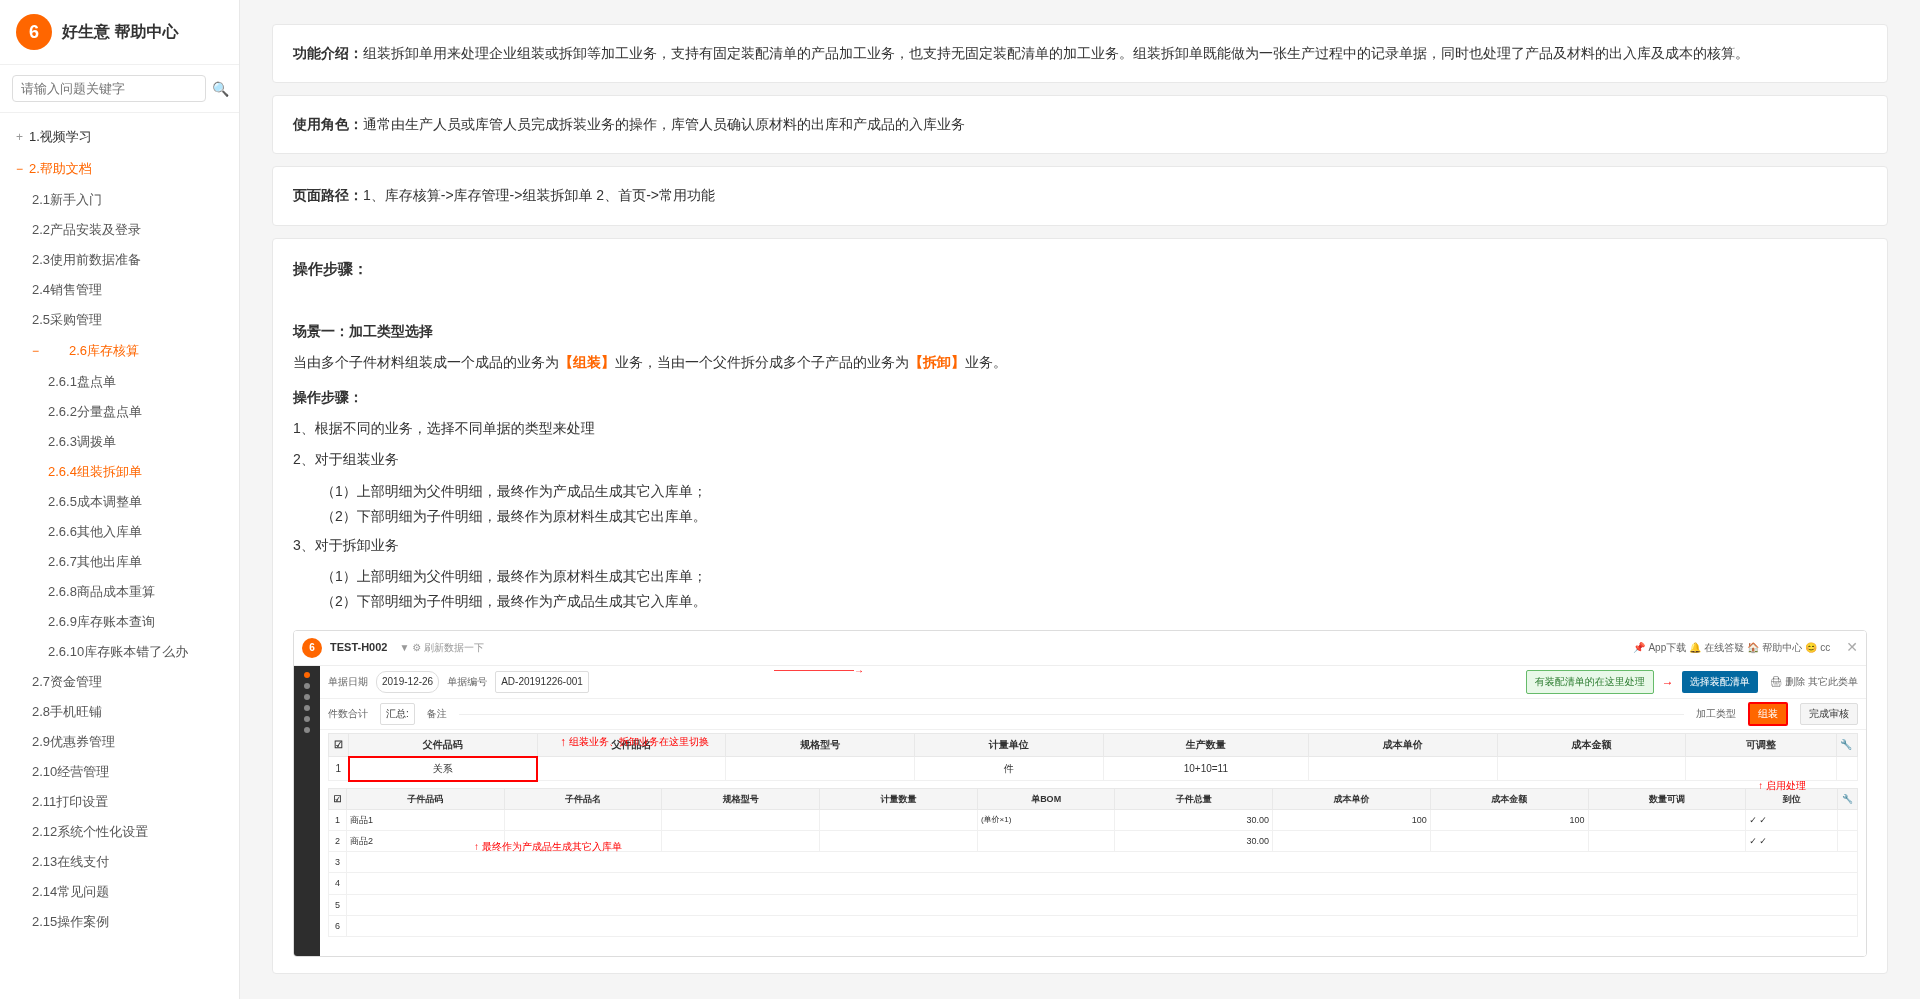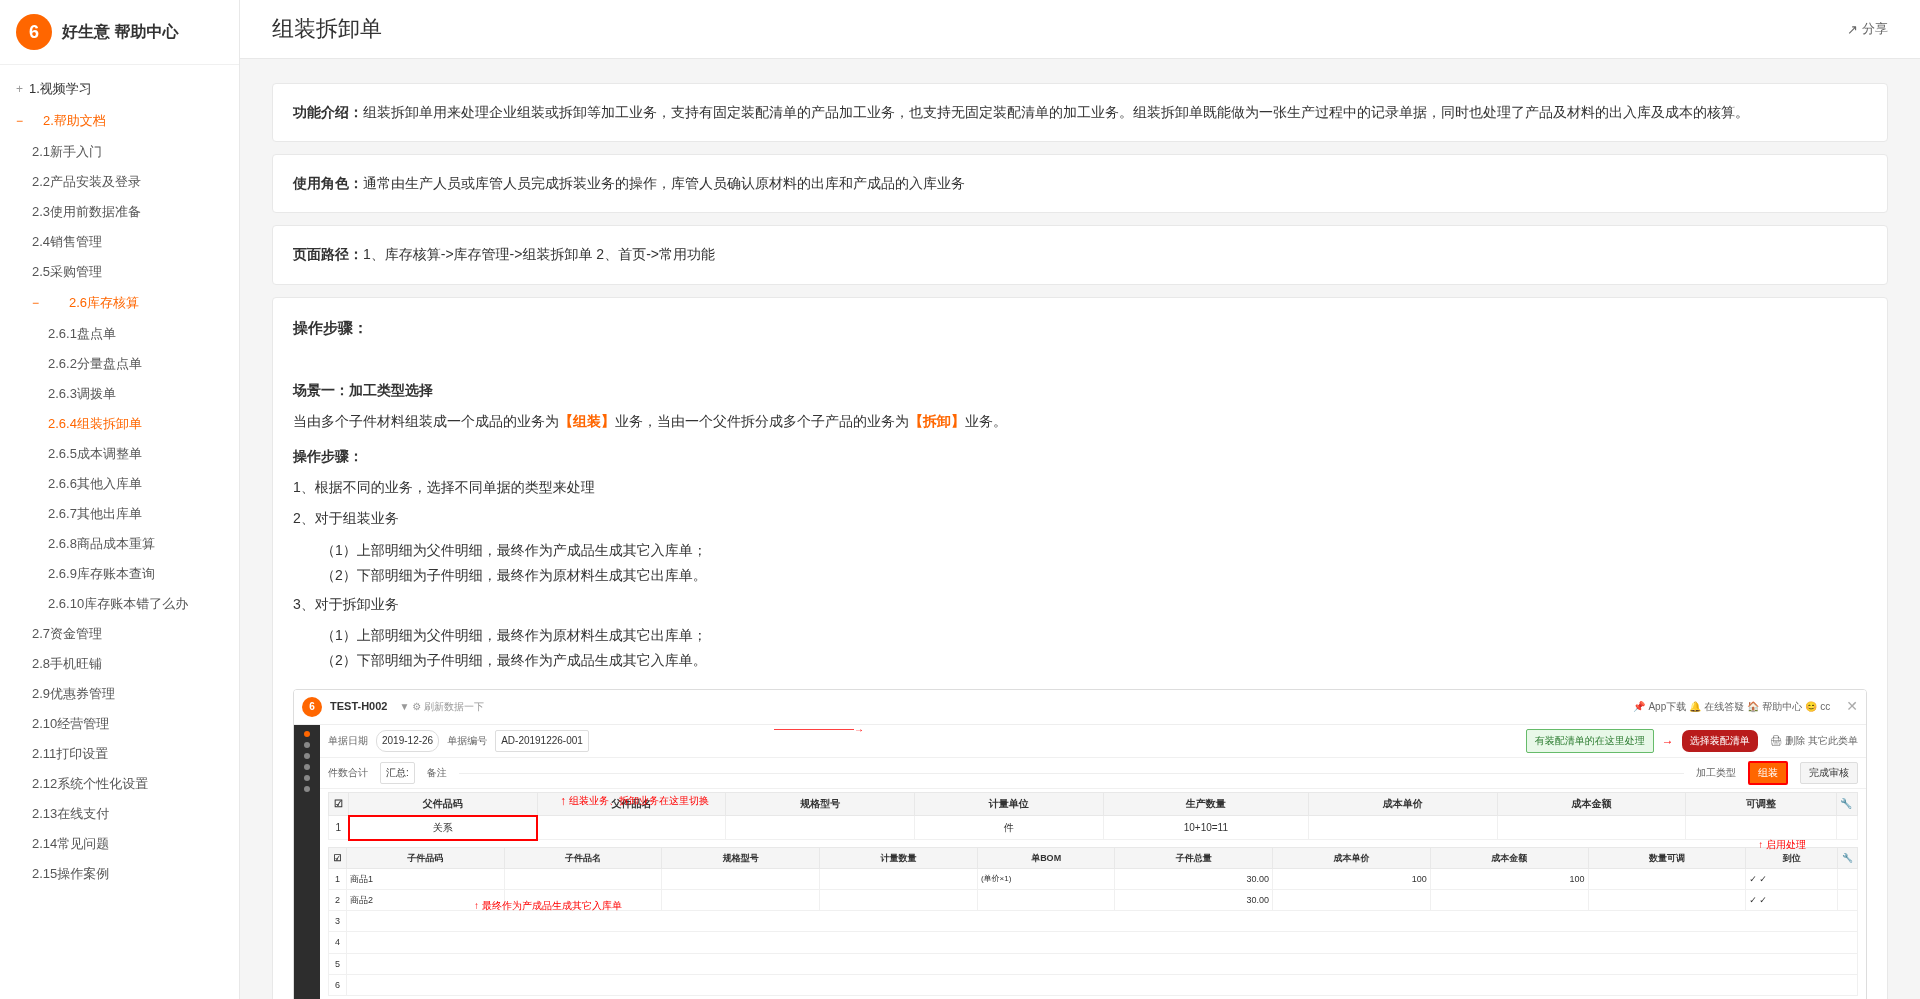--- a/index.html
+++ b/index.html
@@ -257,34 +257,38 @@
   </style>
 </head>
 <body>
 
 <div id="sidebar">
   <div id="logo-area">
     <div id="logo-icon">6</div>
     <span id="logo-text">好生意 帮助中心</span>
   </div>
 
+  <div id="search-box">
+    <input id="search-input" type="text" placeholder="请输入问题关键字" style="">
+    <span id="search-icon-btn">🔍</span>
+  </div>
 
   <div id="nav-tree">
 
     <div class="nav-group">
       <div class="nav-group-title">
         <span class="expand-icon">+</span>
         <span>1.视频学习</span>
       </div>
     </div>
 
     <div class="nav-group">
       <div class="nav-group-title active">
         <span class="expand-icon" style="color:#f60;">−</span>
-        <span style="color:#f60;margin-left:14px;">2.帮助文档</span>
+        <span style="color:#f60;">2.帮助文档</span>
       </div>
       <div class="nav-sub-items">
         <span class="nav-sub-item">2.1新手入门</span>
         <span class="nav-sub-item">2.2产品安装及登录</span>
         <span class="nav-sub-item">2.3使用前数据准备</span>
         <span class="nav-sub-item">2.4销售管理</span>
         <span class="nav-sub-item">2.5采购管理</span>
 
         <div class="nav-group">
           <div class="nav-group-title active" style="padding-left:32px; padding-right:16px;">
@@ -312,27 +316,20 @@
         <span class="nav-sub-item">2.12系统个性化设置</span>
         <span class="nav-sub-item">2.13在线支付</span>
         <span class="nav-sub-item">2.14常见问题</span>
         <span class="nav-sub-item">2.15操作案例</span>
       </div>
     </div>
   </div>
 </div>
 
 <div id="main">
-  <div id="top-bar">
-    <span id="page-title">组装拆卸单</span>
-    <button id="share-btn">
-      <span>↗</span>
-      <span>分享</span>
-    </button>
-  </div>
 
   <div id="content-area">
 
     <div class="content-card">
       <p>
         <span class="bold-label">功能介绍：</span><span>组装拆卸单用来处理企业组装或拆卸等加工业务，支持有固定装配清单的产品加工业务，也支持无固定装配清单的加工业务。组装拆卸单既能做为一张生产过程中的记录单据，同时也处理了产品及材料的出入库及成本的核算。</span>
       </p>
     </div>
 
     <div class="content-card">
@@ -391,21 +388,21 @@
 
               <div style="padding:4px 8px; background:#fff; border-bottom:1px solid #f0f0f0; display:flex; align-items:center; gap:8px; flex-wrap:wrap; position:relative;">
                 <span style="font-size:10px; color:#666;">单据日期</span>
                 <span style="font-size:10px; border:1px solid #ddd; border-radius:10px; padding:1px 5px; color:#333;">2019-12-26</span>
                 <span style="font-size:10px; color:#666;">单据编号</span>
                 <span style="font-size:10px; border:1px solid #ddd; border-radius:2px; padding:1px 5px; color:#333;">AD-20191226-001</span>
 
                 <span style="margin-left:auto; background:#e8f8e8; border:1px solid #66bb6a; color:#2e7d32; padding:2px 8px; font-size:10px; border-radius:2px;">有装配清单的在这里处理</span>
 
                 <span style="font-size:12px; color:red; font-weight:bold;">→</span>
-                <span style="background:#b91c1c; color:#fff; border:none; border-radius:7px; padding:2px 8px; font-size:10px; cursor:pointer;">选择装配清单</span>
+                <span style="background:#0369a1; color:#fff; border:none; border-radius:2px; padding:2px 8px; font-size:10px; cursor:pointer;">选择装配清单</span>
                 <span style="font-size:10px; color:#666; margin-left:4px;">🖨 删除 其它此类单</span>
               </div>
 
               <div style="padding:3px 8px; border-bottom:1px solid #f0f0f0; display:flex; align-items:center; gap:12px;">
                 <span style="font-size:10px; color:#666;">件数合计</span>
                 <span style="font-size:10px; border:1px solid #ddd; padding:1px 5px; border-radius:2px;">汇总:</span>
                 <span style="font-size:10px; color:#666;">备注</span>
                 <span style="font-size:10px; flex:1; border-bottom:1px solid #eee; padding:1px;"></span>
                 <span style="font-size:10px; color:#666;">加工类型</span>
                 <span style="font-size:10px; background:#f60; color:#fff; padding:1px 8px; border-radius:2px; border:2px solid red;">组装</span>

